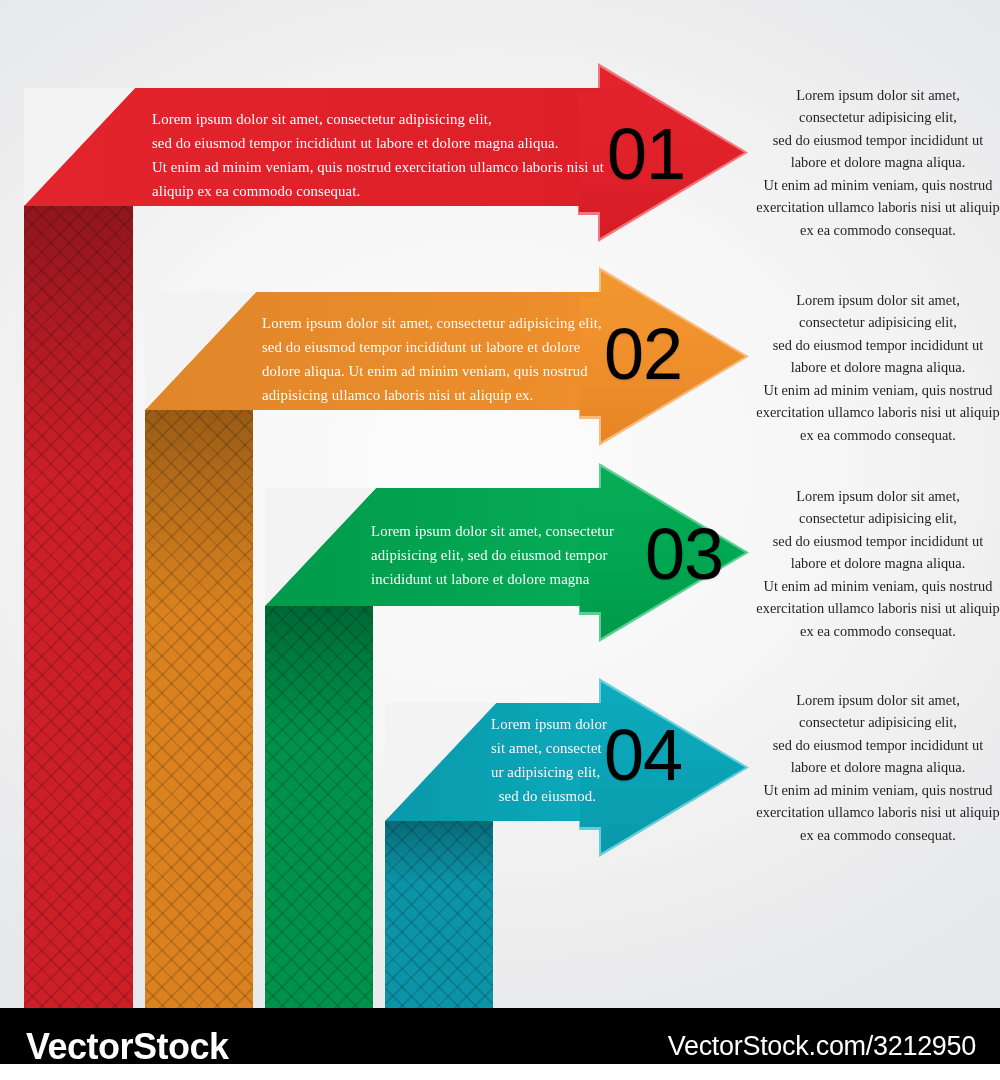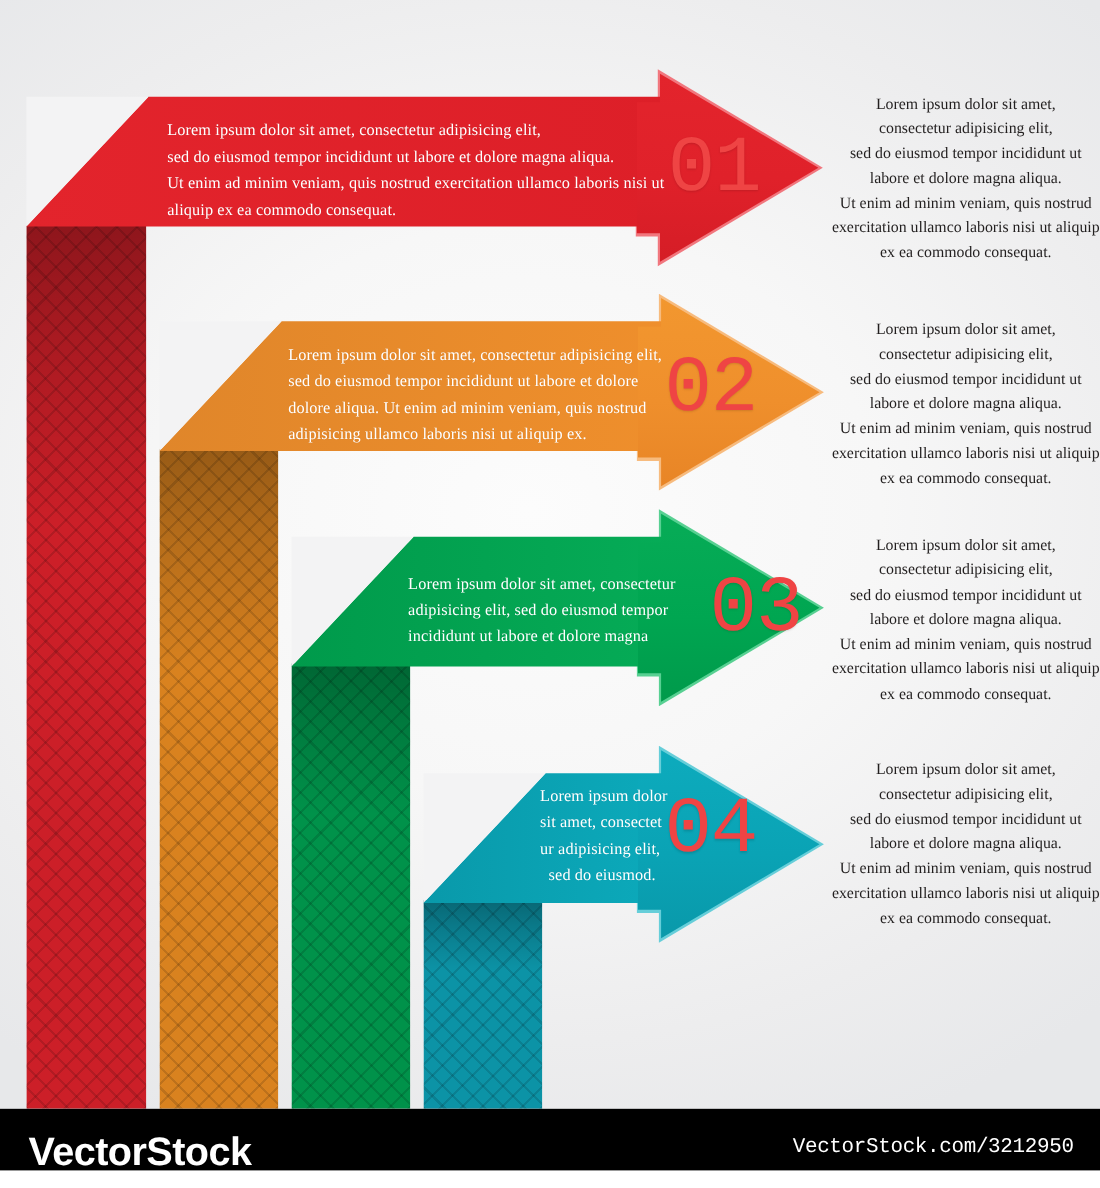--- a/index.html
+++ b/index.html
@@ -53,22 +53,22 @@
     color:#ffffff;
     font-family:"Liberation Serif", serif;
     line-height:1.62;
     letter-spacing:.1px;
     text-shadow:0 0 1px rgba(0,0,0,.10);
   }
   .band-text div { white-space:nowrap; }
 
   .band-num {
     position:absolute;
-    color:#ef4444;
-    font-family:Liberation Mono, monospace;
+    color:#000000;
+    font-family:Liberation Sans, sans-serif;
     font-size:72px;
     line-height:1;
     letter-spacing:-1px;
     text-shadow:0 1px 2px rgba(0,0,0,.13);
   }
 
   .side-text {
     position:absolute;
     width:244px;
     color:#221f1f;
@@ -87,22 +87,22 @@
     position:absolute; left:26px; top:18px;
     color:#ffffff;
     font-family:"Liberation Sans", sans-serif;
     font-size:36px;
     font-weight:700;
     letter-spacing:-0.5px;
   }
   #footer .url {
     position:absolute; right:24px; top:23px;
     color:#ffffff;
-    font-family:Liberation Mono, monospace;
-    font-size:19px;
+    font-family:Liberation Sans, sans-serif;
+    font-size:27px;
     letter-spacing:-0.3px;
   }
 </style>
 </head>
 <body>
 
 <div id="stage">
 
   <div id="bg"></div>
 

